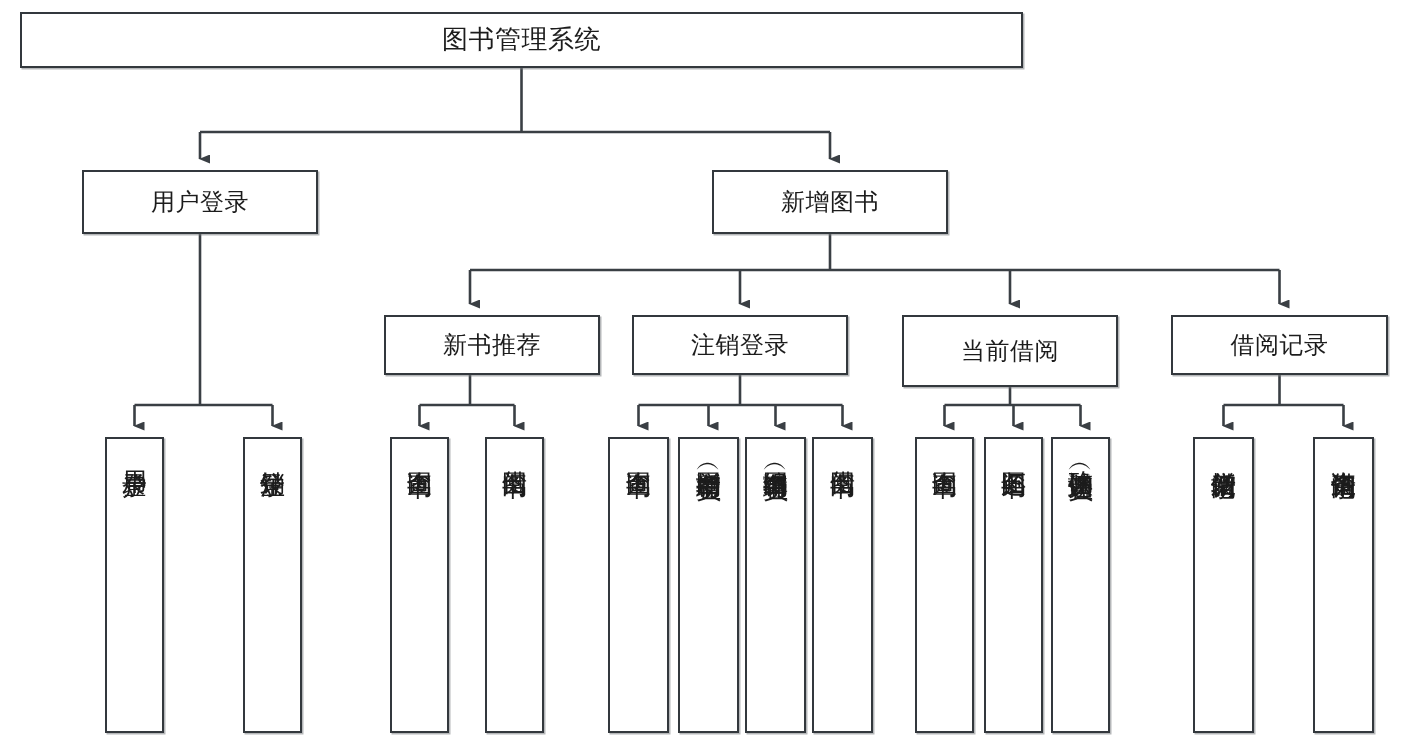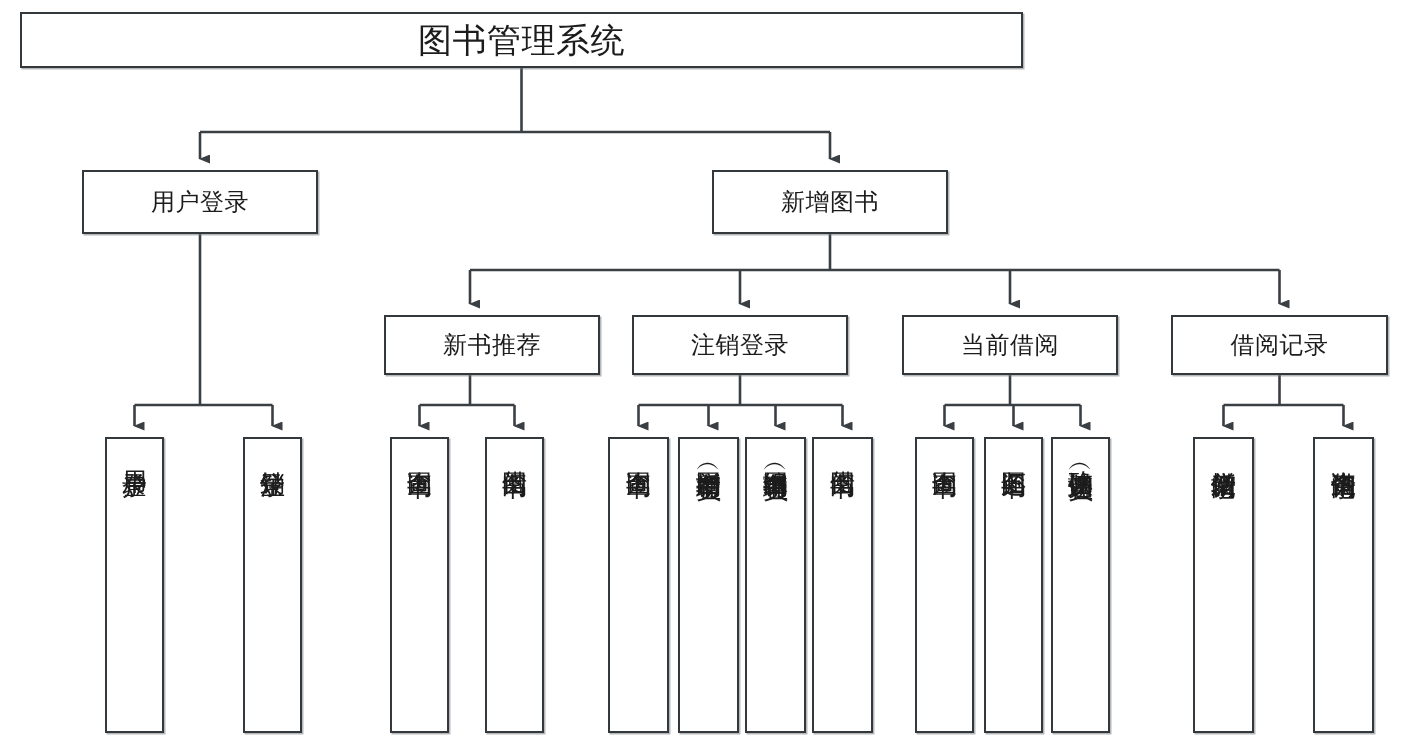--- a/index.html
+++ b/index.html
@@ -49,21 +49,21 @@
     justify-content: center;
     padding-top: 12px;
   }
   .node.vertical .node-label {
     writing-mode: vertical-rl;
     text-orientation: upright;
     font-size: 25px;
     letter-spacing: 1px;
     line-height: 1.0;
   }
-  .node.root .node-label { font-size: 34px; }
+  .node.root .node-label { font-size: 26px; }
   .watermark {
     position: absolute;
     right: 10px;
     bottom: 4px;
     font-size: 19px;
     color: #b9bbbd;
     letter-spacing: 0.5px;
     z-index: 5;
     white-space: nowrap;
   }
@@ -125,21 +125,21 @@
       </div>
       <div class="node horizontal" style="left: 712px; top: 170px; width: 236px; height: 64px;">
         <span class="node-label">新增图书</span>
       </div>
       <div class="node horizontal" style="left: 384px; top: 315px; width: 216px; height: 60px;">
         <span class="node-label">新书推荐</span>
       </div>
       <div class="node horizontal" style="left: 632px; top: 315px; width: 216px; height: 60px;">
         <span class="node-label">注销登录</span>
       </div>
-      <div class="node horizontal" style="left: 902px; top: 315px; width: 216px; height: 60px; align-items: center;">
+      <div class="node horizontal" style="left: 902px; top: 315px; width: 216px; height: 72px; align-items: center;">
         <span class="node-label">当前借阅</span>
       </div>
       <div class="node horizontal" style="left: 1171px; top: 315px; width: 217px; height: 60px; justify-content: center;">
         <span class="node-label">借阅记录</span>
       </div>
       <div class="node vertical" style="left: 105px; top: 437px; width: 59px; height: 296px;">
         <span class="node-label">用户登录</span>
       </div>
       <div class="node vertical" style="left: 243px; top: 437px; width: 59px; height: 296px;">
         <span class="node-label">注销登录</span>

